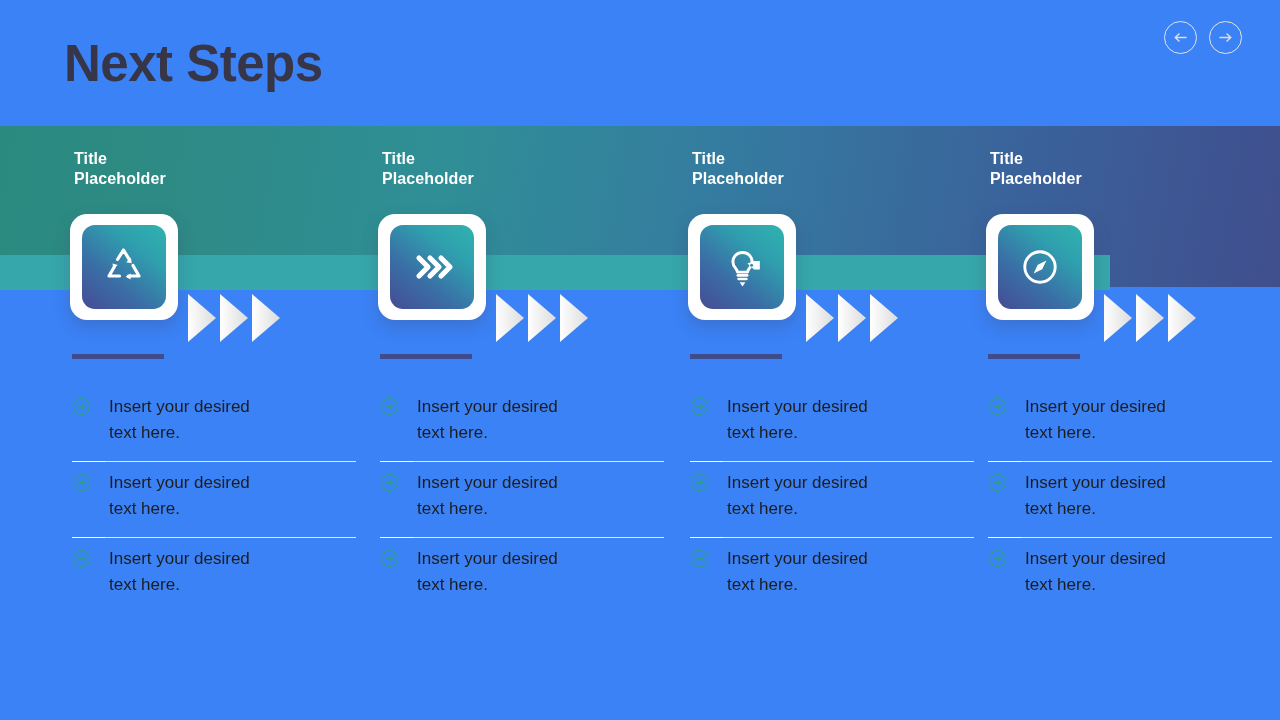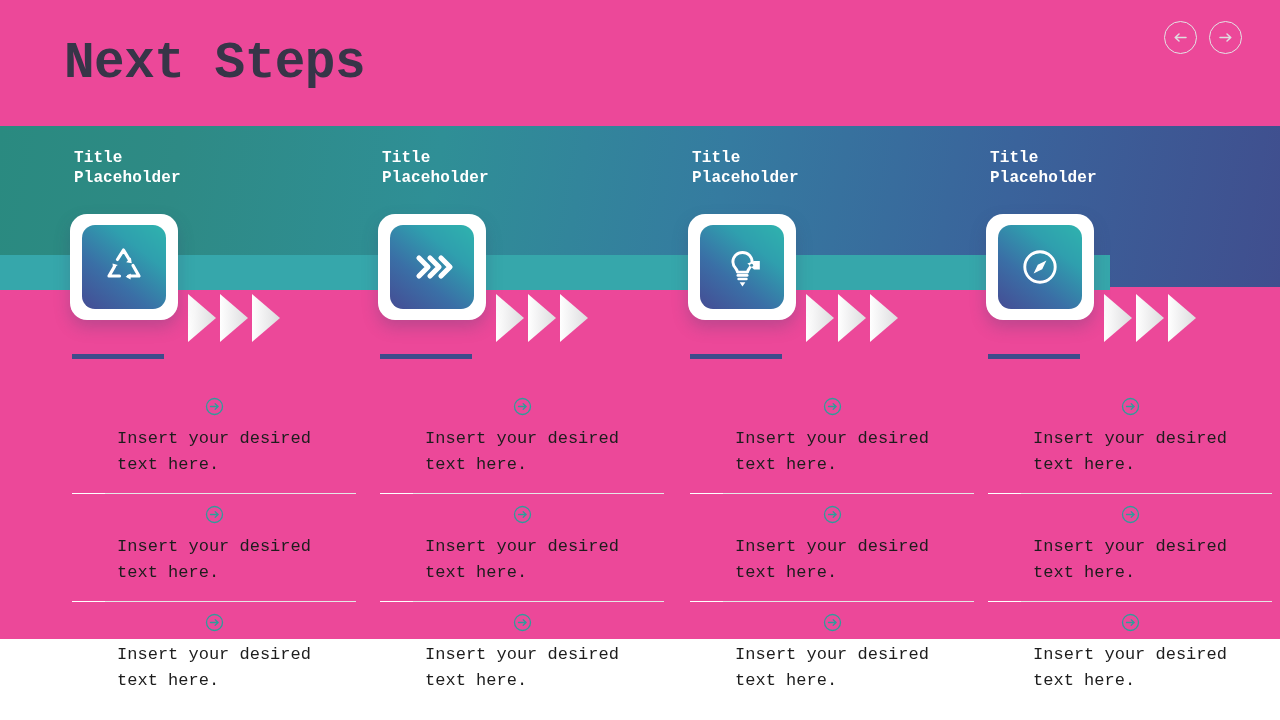--- a/index.html
+++ b/index.html
@@ -9,23 +9,22 @@
     width: 1280px;
     height: 720px;
     overflow: hidden;
     background: #ffffff;
     font-family: "Liberation Sans", sans-serif;
   }
 
   #slide {
     position: relative;
     width: 1280px;
-    height: 639px;
-    background: #ec4899;
-    font-family: Liberation Mono, monospace;
+    height: 720px;
+    background: #3b82f6;
   }
 
   
   .nav-group {
     position: absolute;
     top: 21px;
     right: 38px;
     display: flex;
     gap: 12px;
     z-index: 40;
@@ -162,25 +161,24 @@
 
   
   .bullets {
     position: absolute;
     left: 8px;
     top: 386px;
     width: 284px;
   }
   .bullet-row {
     display: flex;
-    align-items: center;
-    gap: 10px;
+    align-items: flex-start;
+    gap: 18px;
     padding: 8px 0 16px 0;
     position: relative;
-    flex-direction: column;
   }
   .bullet-row + .bullet-row { border-top: 1px solid #e6e6e6; }
   .bullet-row .bul-icon {
     flex: 0 0 auto;
     width: 19px;
     height: 19px;
     margin-top: 3px;
   }
   .bullet-row .bul-icon svg { display: block; }
   .bullet-row .bul-text {

